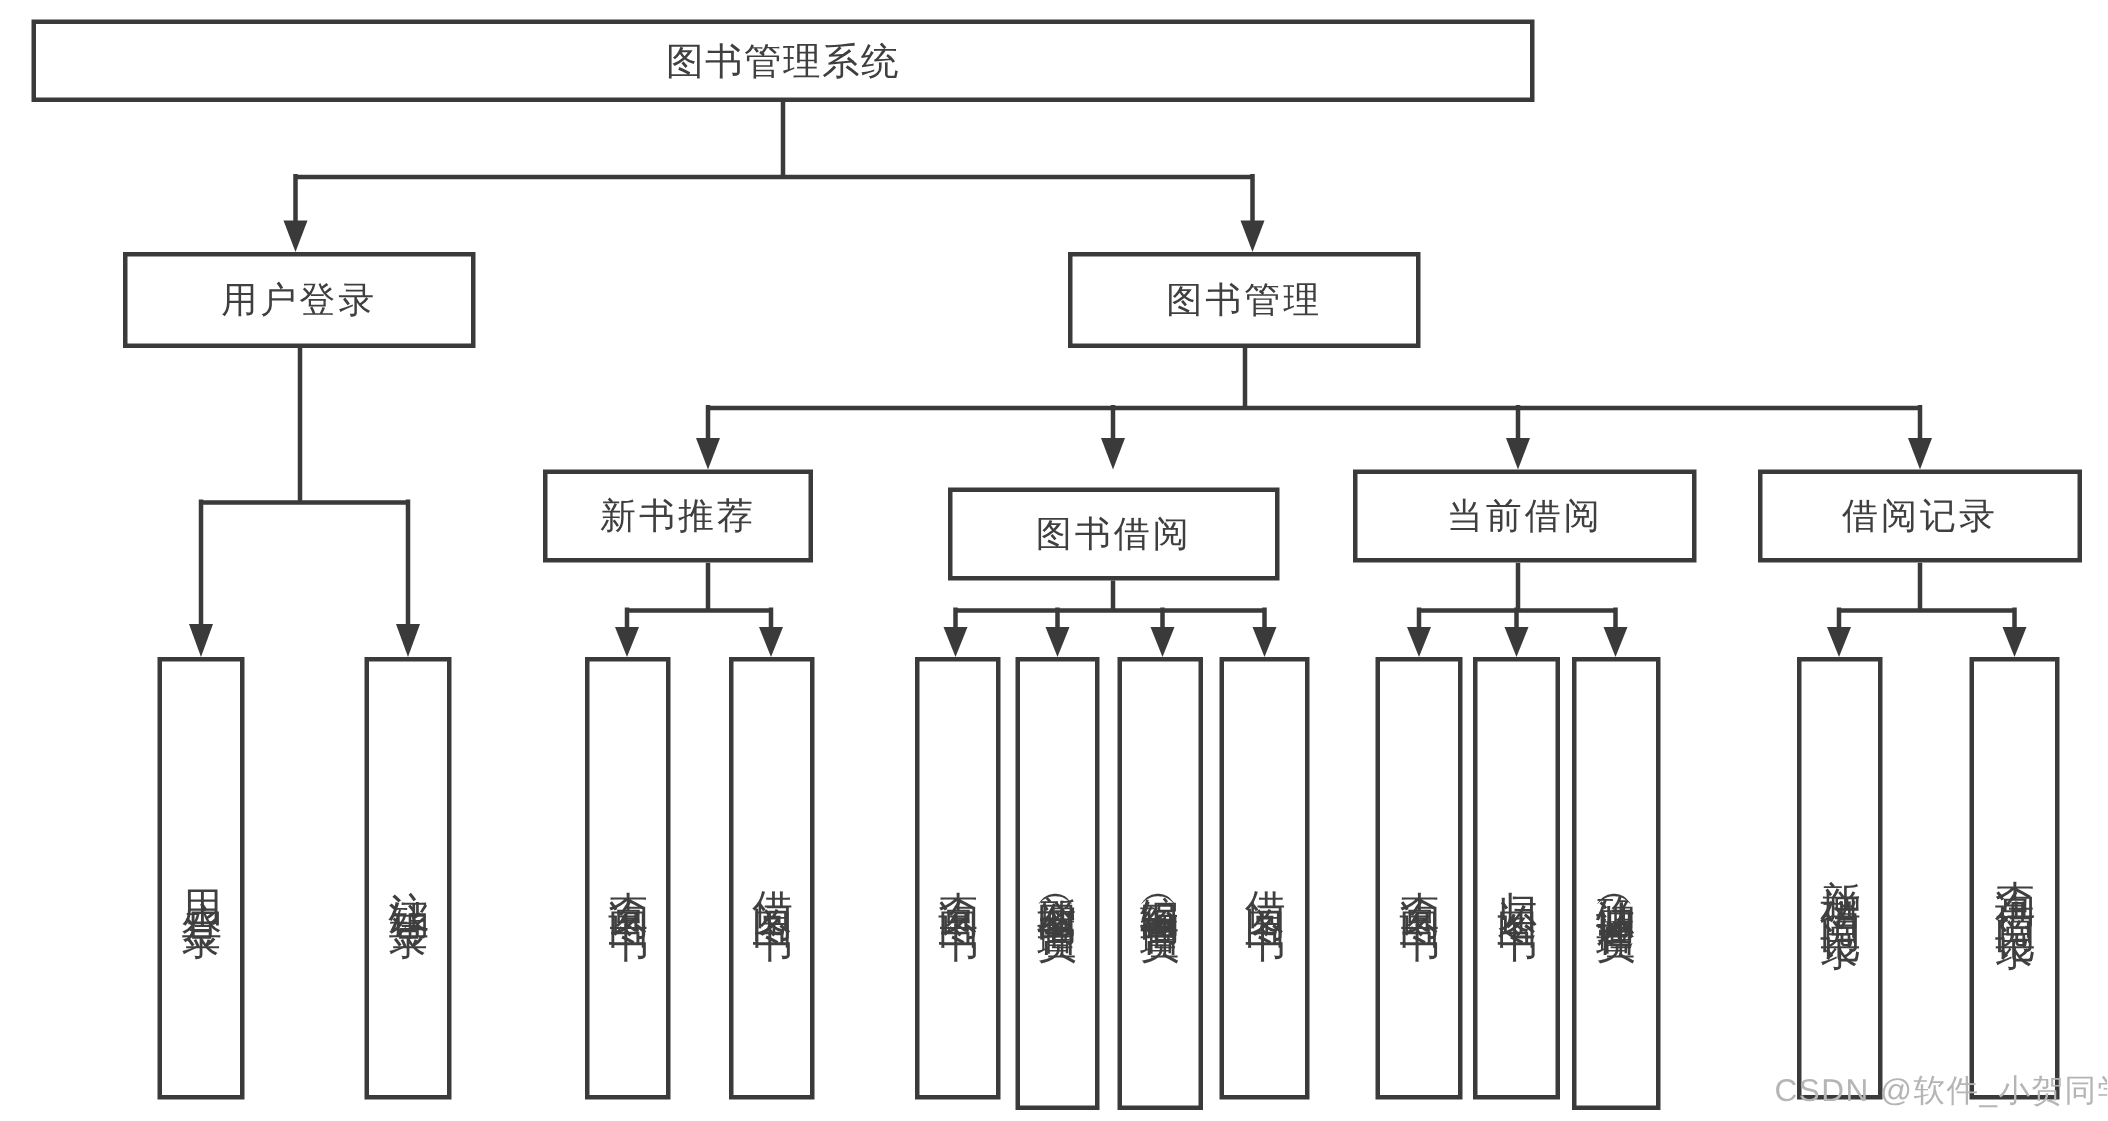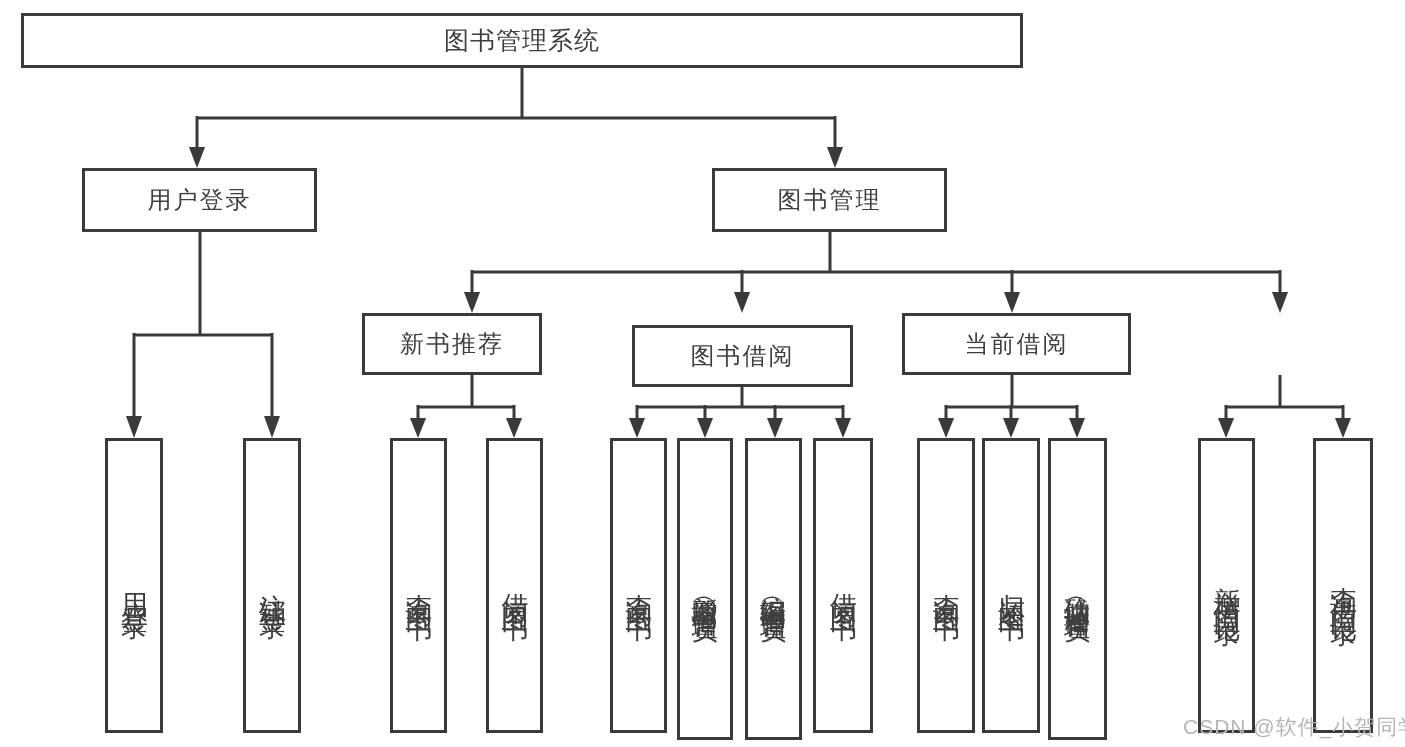--- a/index.html
+++ b/index.html
@@ -111,20 +111,21 @@
   </svg>
 
   <div class="node h-node root-node" style="left:21px; top:13px; width:1002px; height:55px;">图书管理系统</div>
 
   <div class="node h-node" style="left:82px; top:168px; width:235px; height:64px;">用户登录</div>
   <div class="node h-node" style="left:712px; top:168px; width:235px; height:64px;">图书管理</div>
 
   <div class="node h-node" style="left:362px; top:313px; width:180px; height:62px;">新书推荐</div>
   <div class="node h-node" style="left:632px; top:313px; width:221px; height:62px;margin-top:12px;">图书借阅</div>
   <div class="node h-node" style="left:902px; top:313px; width:229px; height:62px;">当前借阅</div>
+  <div class="node h-node" style="left:1172px; top:313px; width:216px; height:62px;">借阅记录</div>
 
   <div class="node leaf" style="left:105px; top:438px; width:58px; height:295px;">用户登录</div>
   <div class="node leaf" style="left:243px; top:438px; width:58px; height:295px;">注销登录</div>
 
   <div class="node leaf" style="left:390px; top:438px; width:57px; height:295px;">查询图书</div>
   <div class="node leaf" style="left:486px; top:438px; width:57px; height:295px;">借阅图书</div>
 
   <div class="node leaf" style="left:610px; top:438px; width:57px; height:295px;">查询图书</div>
   <div class="node leaf tight" style="left:677px; top:438px; width:56px; height:302px;">新增图书（管理员）</div>
   <div class="node leaf tight" style="left:745px; top:438px; width:57px; height:302px;">编辑图书（管理员）</div>

